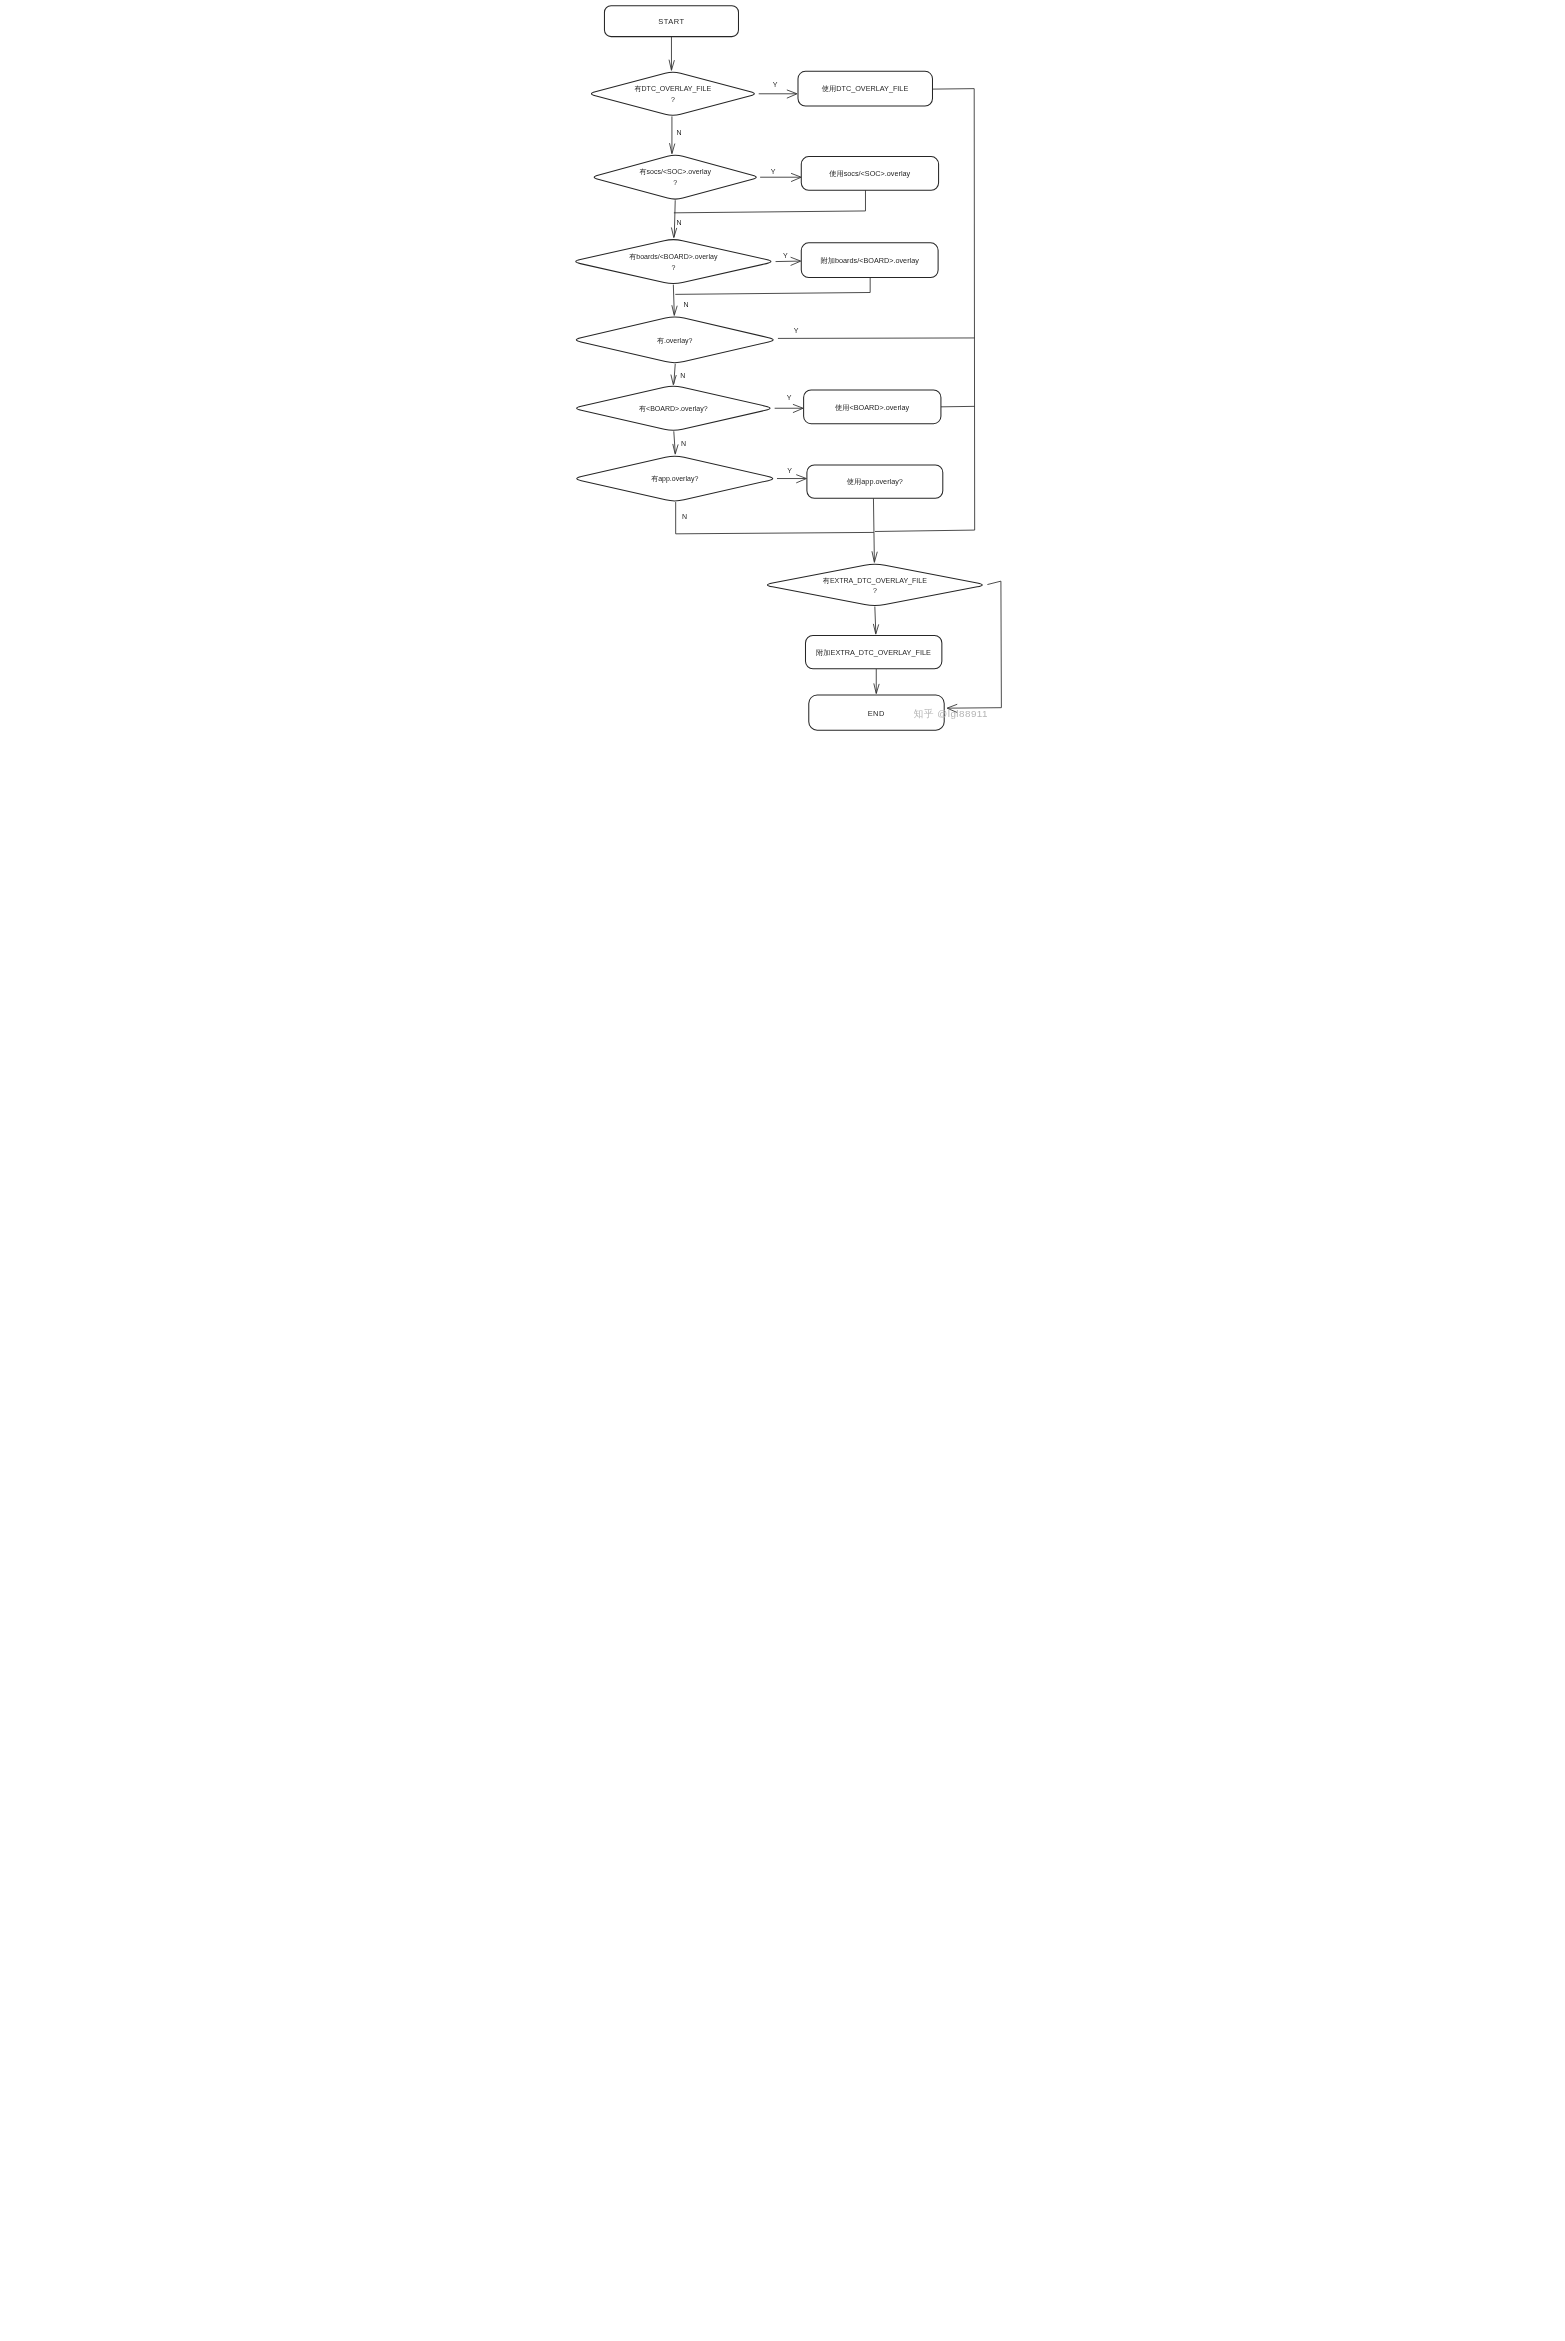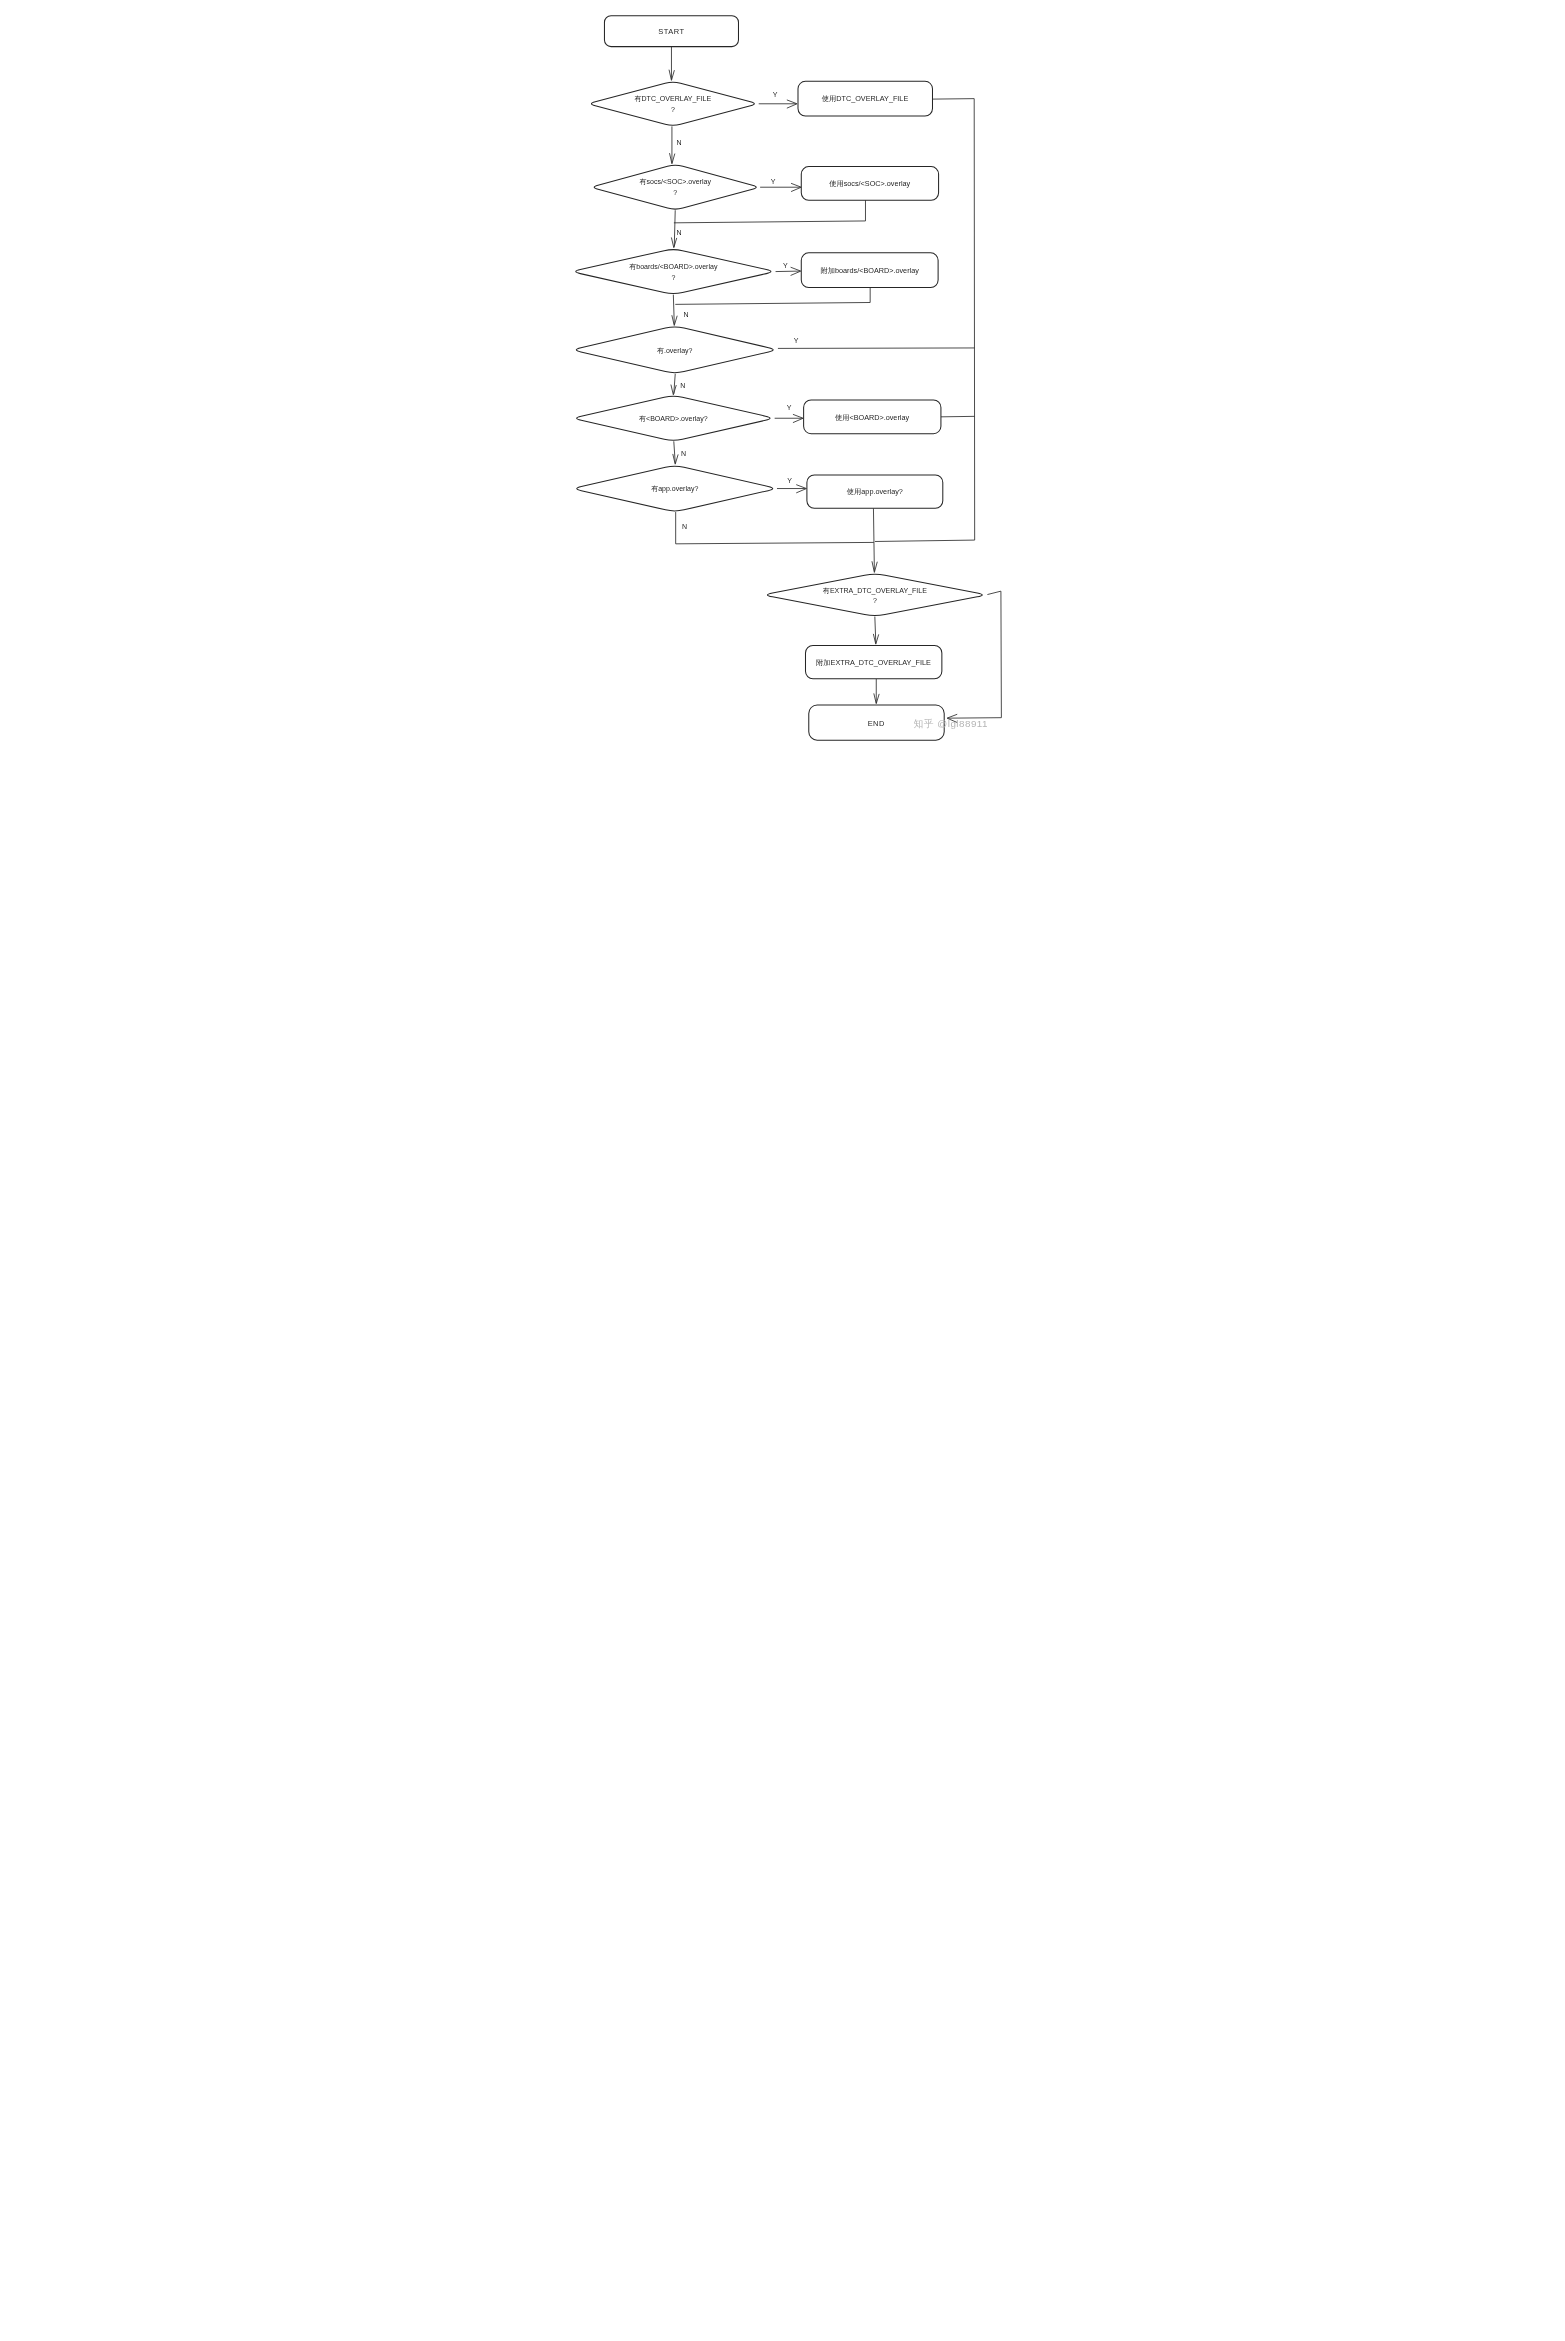--- a/index.html
+++ b/index.html
@@ -1,16 +1,16 @@
 <!DOCTYPE html>
 <html style="font-size:7.5px"><head>
 <meta charset="utf-8">
 <style>
   html,body{margin:0;padding:0;background:#ffffff;}
-  .page{width:448px;margin:10px auto;background:#ffffff;}
+  .page{width:448px;margin:0 auto;background:#ffffff;}
   svg{display:block;background:#ffffff;font-family:"Liberation Sans","DejaVu Sans",sans-serif;}
   .shape{fill:#ffffff;stroke:#262626;stroke-width:2.2;stroke-linejoin:round;}
   .edge{fill:none;stroke:#2b2b2b;stroke-width:1.8;stroke-linecap:round;stroke-linejoin:round;}
   .head{fill:none;stroke:#2b2b2b;stroke-width:1.8;stroke-linecap:round;}
   .ntext{fill:#1e1e1e;font-size:15px;text-anchor:middle;}
   .btext{fill:#1e1e1e;font-size:15.5px;text-anchor:middle;}
   .term{fill:#1e1e1e;font-size:16px;text-anchor:middle;letter-spacing:1px;}
   .yn{fill:#1e1e1e;font-size:15px;text-anchor:middle;}
   .wm{font-size:21px;text-anchor:middle;letter-spacing:1px;}
 </style>

